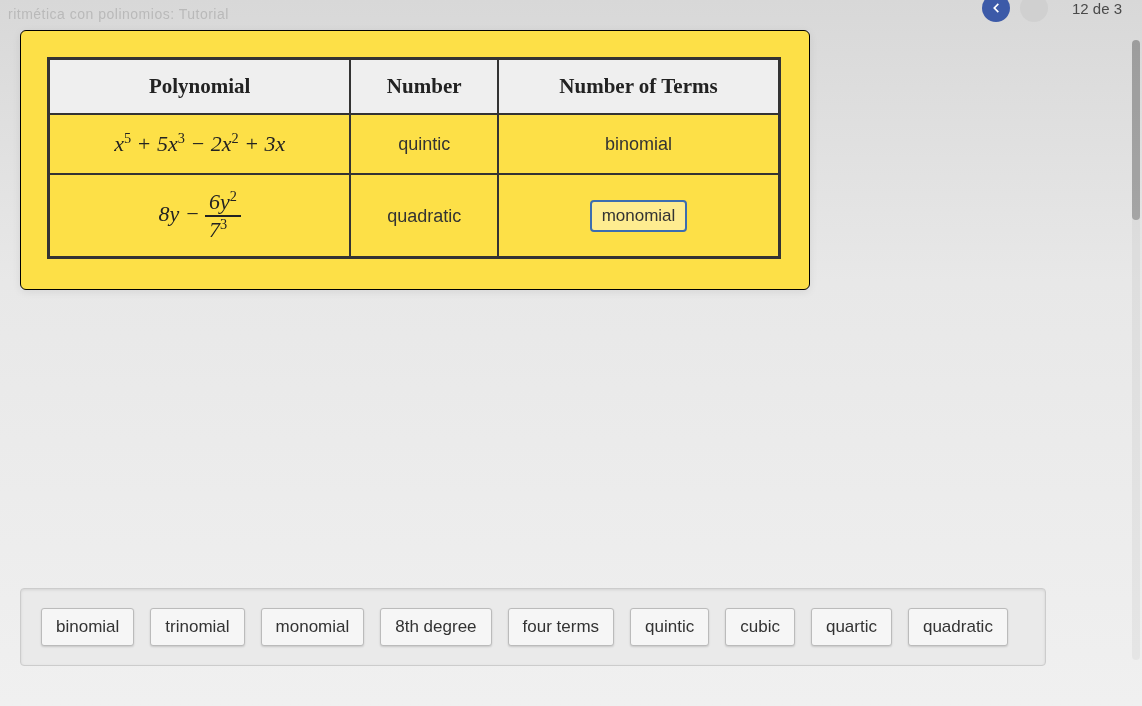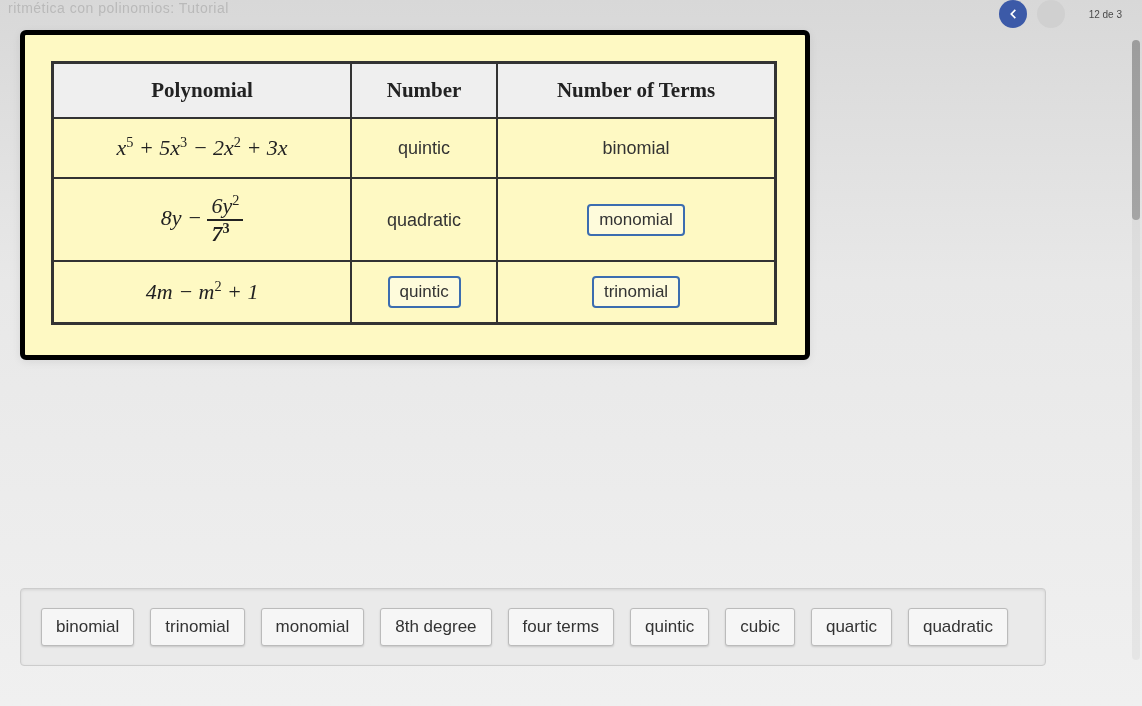--- a/index.html
+++ b/index.html
@@ -11,47 +11,47 @@
       position: relative;
       overflow: hidden;
     }
     .header-bar {
       position: absolute;
       top: 0;
       left: 0;
       right: 0;
       height: 22px;
       display: flex;
-      align-items: flex-start;
+      align-items: flex-end;
       justify-content: space-between;
       padding: 0 20px 0 8px;
       color: #a5a5a5;
       font-size: 14px;
     }
     .header-left { opacity: 0.6; letter-spacing: 0.5px;}
     .header-right { display: flex; align-items: center; gap: 10px; }
     .back-circle {
       width: 28px; height: 28px; border-radius: 50%;
       background: #3c5aa8;
       display: flex; align-items: center; justify-content: center;
       cursor: pointer;
     }
     .back-circle svg { width: 14px; height: 14px; fill: #fff; }
     .disabled-circle {
       width: 28px; height: 28px; border-radius: 50%;
       background: #d0d0d0;
     }
-    .page-counter { color: #4a4a4a; font-size: 10px; margin-left: 14px;}
+    .page-counter { color: #4a4a4a; font-size: 15px; margin-left: 14px;}
     .card {
       position: absolute;
       top: 30px;
       left: 20px;
       width: 790px;
-      background: #fef9c3;
-      border: 5px solid #000000;
+      background: #fde047;
+      border: 1px solid #000000;
       border-radius: 6px;
       padding: 26px 28px 30px 26px;
       box-shadow: 0 2px 8px rgba(0,0,0,0.08);
     }
     table.poly {
       width: 100%;
       border-collapse: collapse;
       border: 3px solid #333;
     }
     table.poly th, table.poly td {
@@ -72,21 +72,21 @@
       font-style: italic;
       font-size: 22px;
     }
     .fraction {
       display: inline-block;
       vertical-align: middle;
       text-align: left;
       font-style: italic;
     }
     .fraction .num { display:block; border-bottom: 2px solid #222; padding: 0 4px; line-height: 1.1;}
-    .fraction .den { display:block; padding: 0 4px; line-height: 1.1; font-weight: bold;}
+    .fraction .den { display:block; padding: 0 4px; line-height: 1.1;}
     sup { font-size: 0.65em; vertical-align: super; font-style: normal;}
     .chip {
       display: inline-block;
       border: 2px solid #3c6db0;
       border-radius: 4px;
       padding: 4px 10px;
       font-size: 17px;
       font-family: Arial, sans-serif;
       color: #333;
       background: rgba(255,255,255,0.4);
@@ -172,25 +172,20 @@
         <tr>
           <td class="poly-cell"><i>x</i><sup>5</sup> + 5<i>x</i><sup>3</sup> − 2<i>x</i><sup>2</sup> + 3<i>x</i></td>
           <td class="ans-cell"><span class="plain-label">quintic</span></td>
           <td class="ans-cell"><span class="plain-label">binomial</span></td>
         </tr>
         <tr>
           <td class="poly-cell">8<i>y</i> − <span class="fraction"><span class="num">6<i>y</i><sup>2</sup></span><span class="den">7<sup>3</sup></span></span></td>
           <td class="ans-cell"><span class="plain-label">quadratic</span></td>
           <td class="ans-cell"><span class="chip">monomial</span></td>
         </tr>
-        <tr>
-          <td class="poly-cell">4<i>m</i> − <i>m</i><sup>2</sup> + 1</td>
-          <td class="ans-cell"><span class="chip">quintic</span></td>
-          <td class="ans-cell"><span class="chip">trinomial</span></td>
-        </tr>
       </tbody>
   </table>
 </div>
 
 <div class="options-bar" id="options-bar">
     <div class="option-chip">binomial</div>
     <div class="option-chip">trinomial</div>
     <div class="option-chip">monomial</div>
     <div class="option-chip">8th degree</div>
     <div class="option-chip">four terms</div>

